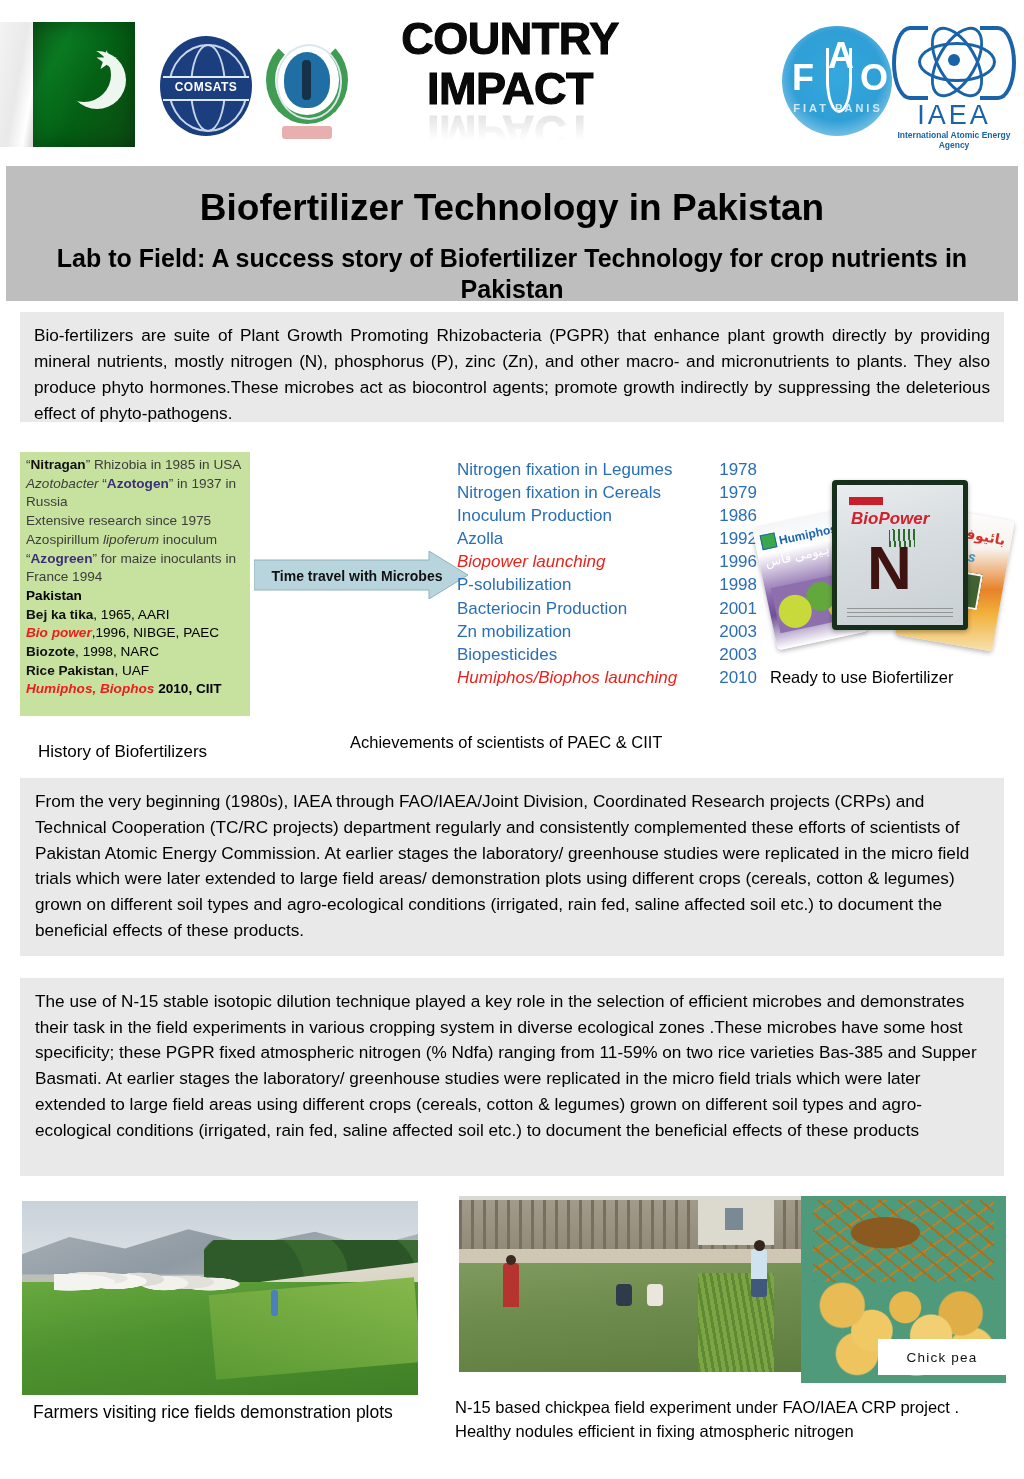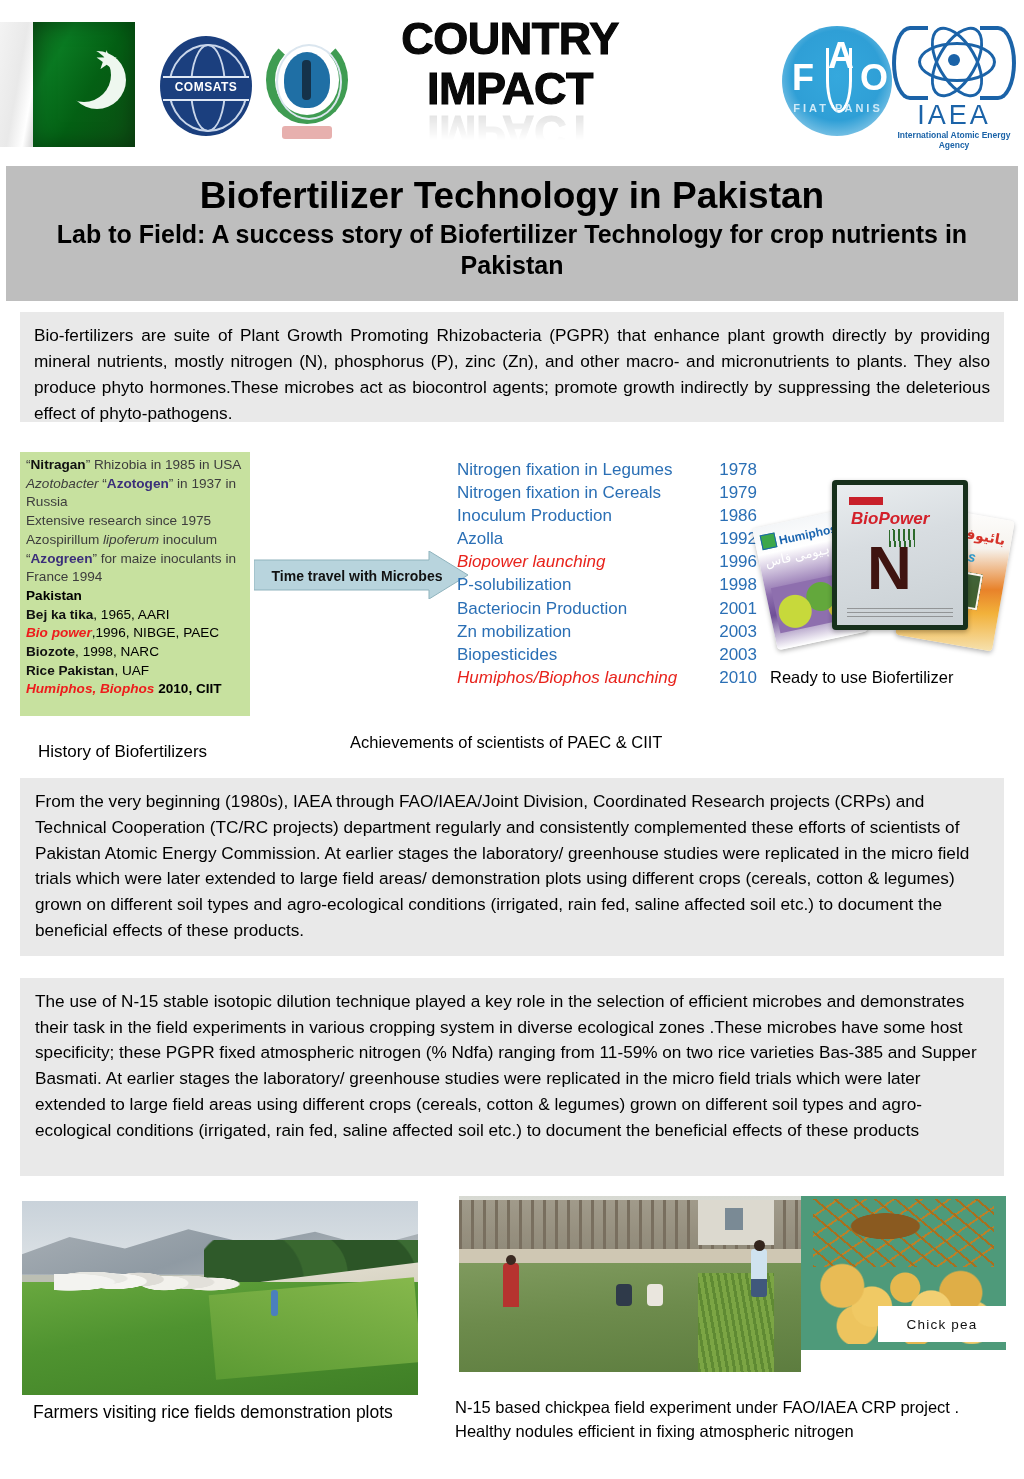--- a/index.html
+++ b/index.html
@@ -73,21 +73,21 @@
   #wordmark{left:330px;top:14px;width:360px;height:130px;text-align:center;}
   #wordmark .l{font-weight:bold;font-size:45px;line-height:50px;letter-spacing:-.5px;
      color:#0a0a0a;font-family:"Liberation Sans","DejaVu Sans",sans-serif;
      -webkit-text-stroke:1px #000;}
   #wordmark .refl{margin-top:-8px;transform:scaleY(-1);opacity:.16;
      -webkit-mask-image:linear-gradient(to top,rgba(0,0,0,.9),rgba(0,0,0,0) 70%);
      mask-image:linear-gradient(to top,rgba(0,0,0,.9),rgba(0,0,0,0) 70%);}
 
   
   #titlebar{left:6px;top:166px;width:1012px;height:135px;background:#bebebe;}
-  #titlebar h1{margin:0;padding:9px 10px 0;text-align:center;font-size:37px;line-height:42px;font-weight:bold;}
+  #titlebar h1{margin:12px;padding:9px 10px 0;text-align:center;font-size:37px;line-height:42px;font-weight:bold;}
   #titlebar h2{margin:0;padding:2px 30px 0;text-align:center;font-size:25px;line-height:31px;font-weight:bold;}
 
   
   .panel{background:#e9e9e9;}
   #intro{left:20px;top:312px;width:984px;height:110px;}
   #intro p{margin:0;padding:10px 14px 0;font-size:17.2px;line-height:26px;text-align:justify;}
 
   
   #histbox{left:20px;top:452px;width:230px;height:264px;background:#c7e19f;padding:4px 6px;box-sizing:border-box;}
   #histbox div{font-size:13.6px;line-height:18.7px;color:#3d3d3d;}
@@ -148,21 +148,21 @@
 
   #para1{left:20px;top:778px;width:984px;height:178px;}
   #para1 p{margin:0;padding:11px 15px 0;font-size:17.2px;line-height:25.8px;}
 
   #para2{left:20px;top:978px;width:984px;height:198px;}
   #para2 p{margin:0;padding:11px 15px 0;font-size:17.2px;line-height:25.7px;}
 
   
   #photo1{left:22px;top:1201px;width:396px;height:194px;overflow:hidden;background:#bcbfb3;}
   #photo2{left:459px;top:1196px;width:342px;height:176px;overflow:hidden;background:#9aa78c;}
-  #photo3{left:801px;top:1196px;width:205px;height:154px;overflow:hidden;background:#4e9a7a;}
+  #photo3{left:801px;top:1196px;width:205px;height:187px;overflow:hidden;background:#4e9a7a;}
 
   
   .sky{position:absolute;left:0;top:0;width:100%;height:38%;
      background:linear-gradient(#c9d2da,#dfe4e7);}
   .mount{position:absolute;left:0;top:8%;width:100%;height:30%;
      background:linear-gradient(160deg,#a9b0b6 0%,#8f9aa3 50%,#b9bfc2 100%);
      clip-path:polygon(0 65%,12% 35%,26% 55%,42% 22%,58% 48%,74% 26%,88% 52%,100% 30%,100% 100%,0 100%);}
   .trees{position:absolute;left:46%;top:20%;width:56%;height:32%;
      background:radial-gradient(circle at 20% 70%,#2f5a2a 0 30%,transparent 31%),
                 radial-gradient(circle at 45% 55%,#39682f 0 34%,transparent 35%),

